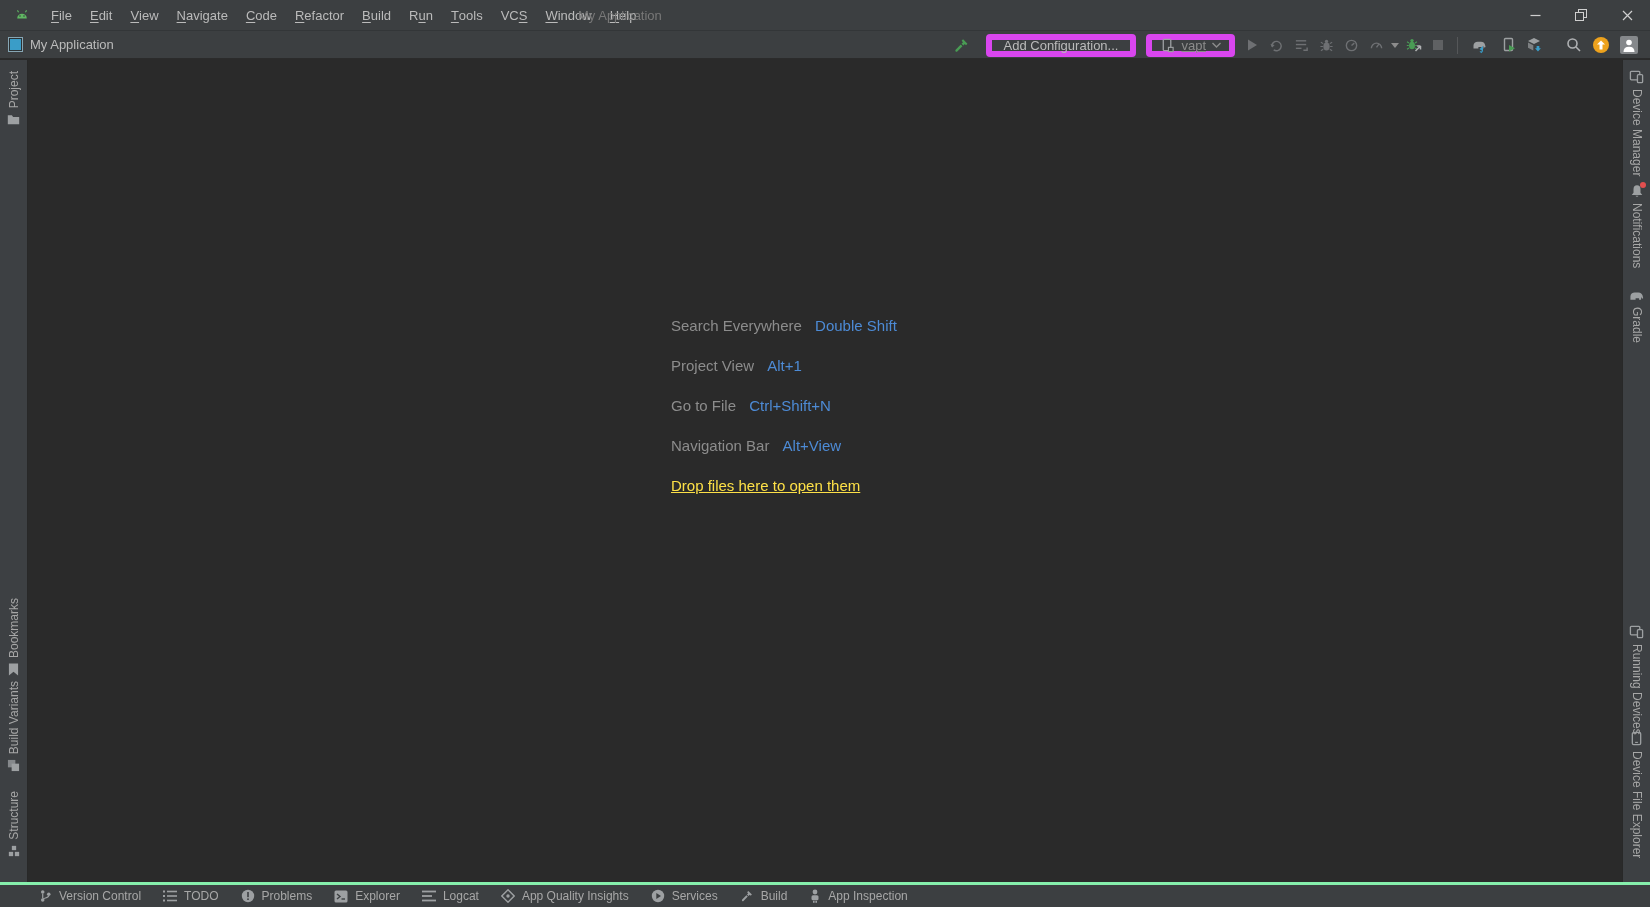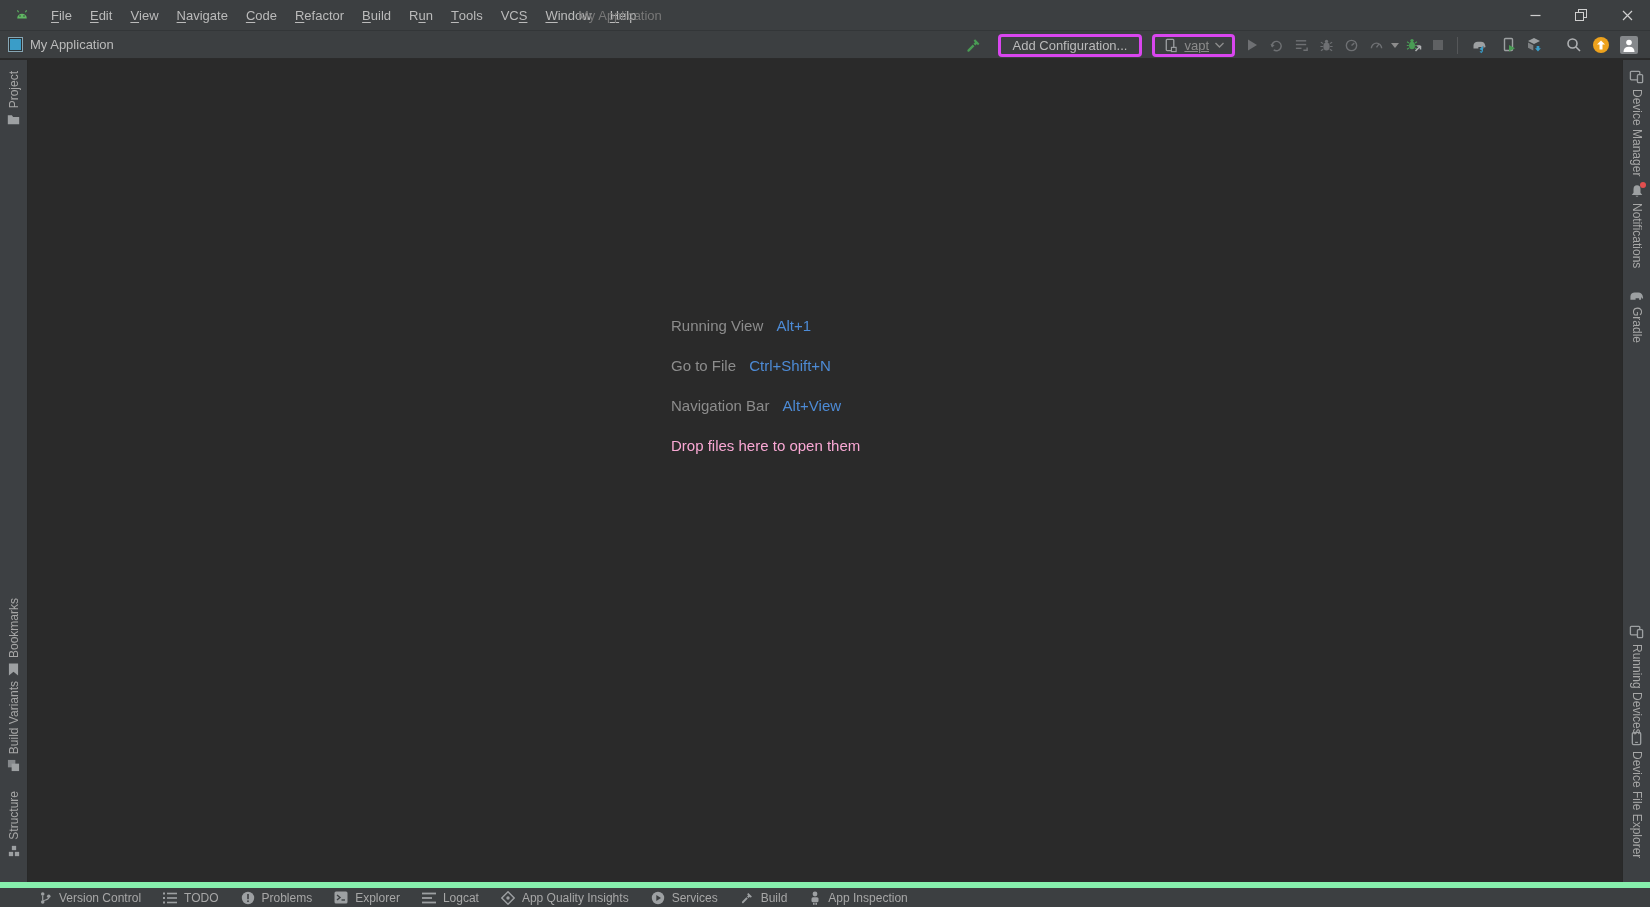--- a/index.html
+++ b/index.html
@@ -40,21 +40,21 @@
   }
   .breadcrumb { display:flex; align-items:center; margin-left:8px; }
   .project-icon {
     width:15px; height:15px; border:1px solid #87a6b4; background:#3a9dc8;
     box-shadow: inset 0 0 0 1px #2c3234; margin-right:7px;
   }
   .breadcrumb-label { font-size:13px; color:#bbbbbb; }
   .toolbar-right { position:absolute; right:7px; top:0; height:28px; display:flex; align-items:center; }
   .tb-btn { display:flex; align-items:center; justify-content:center; padding:0 5px; height:24px; }
   .bordered-btn {
-    border:3px solid #d946ef; border-radius:4px; height:23px;
+    border:6px solid #d946ef; border-radius:4px; height:23px;
     display:flex; align-items:center; padding:0 12px; font-size:13px; color:#bbbbbb;
     margin:0 5px;
   }
   .device-selector { padding:0 8px; color:#8c8c8c; }
   .device-selector .label { margin:0 6px; font-size:13px;text-decoration:underline; }
   .tb-sep { width:1px; height:17px; background:#555759; margin:0 8px; }
   .gap-l { margin-left:14px; }
 
   
   .main { position:absolute; top:60px; bottom:25px; left:0; right:0; display:flex; }
@@ -78,26 +78,26 @@
   .notif-dot {
     position:absolute; right:-2px; top:-2px; width:6px; height:6px; border-radius:50%;
     background:var(--notification_red,#e34f4f);
   }
 
   
   .empty-state { position:absolute; left:643px; top:246px; }
   .shortcut-row { line-height:40px; font-size:15px; white-space:nowrap; }
   .sc-action { color:#8c8c8c; }
   .sc-keys { color:var(--accent_blue,#4d8bd6); margin-left:9px; }
-  .drop-hint { color:#f9a8d4; }
+  .drop-hint { color:#fde047;text-decoration:underline; }
 
   
   .statusbar {
     position:absolute; left:0; right:0; bottom:0; height:25px;
-    background:var(--panel_bg,#3c3f41); border-top:6px solid #86efac;
+    background:var(--panel_bg,#3c3f41); border-top:3px solid #86efac;
     display:flex; align-items:center; padding-left:28px;
   }
   .status-item {
     display:flex; align-items:center; gap:7px; padding:0 11px; height:100%;
     font-size:12px; color:#a7a7a7; cursor:default;
   }
 </style>
 </head>
 <body>
 
@@ -303,21 +303,25 @@
         <rect x="1" y="8" width="5" height="5" fill="#9da0a2"></rect>
         <rect x="8" y="8" width="5" height="5" fill="#9da0a2"></rect>
         <rect x="4.5" y="1" width="5" height="5" fill="#9da0a2"></rect>
       </svg>
     </div>
   </div>
 
   <div class="editor">
     <div class="empty-state">
       <div class="shortcut-row">
-        <span class="sc-action">Running View</span>
+        <span class="sc-action">Search Everywhere</span>
+        <span class="sc-keys">Double Shift</span>
+      </div>
+      <div class="shortcut-row">
+        <span class="sc-action">Project View</span>
         <span class="sc-keys">Alt+1</span>
       </div>
       <div class="shortcut-row">
         <span class="sc-action">Go to File</span>
         <span class="sc-keys">Ctrl+Shift+N</span>
       </div>
       <div class="shortcut-row">
         <span class="sc-action">Navigation Bar</span>
         <span class="sc-keys">Alt+View</span>
       </div>

